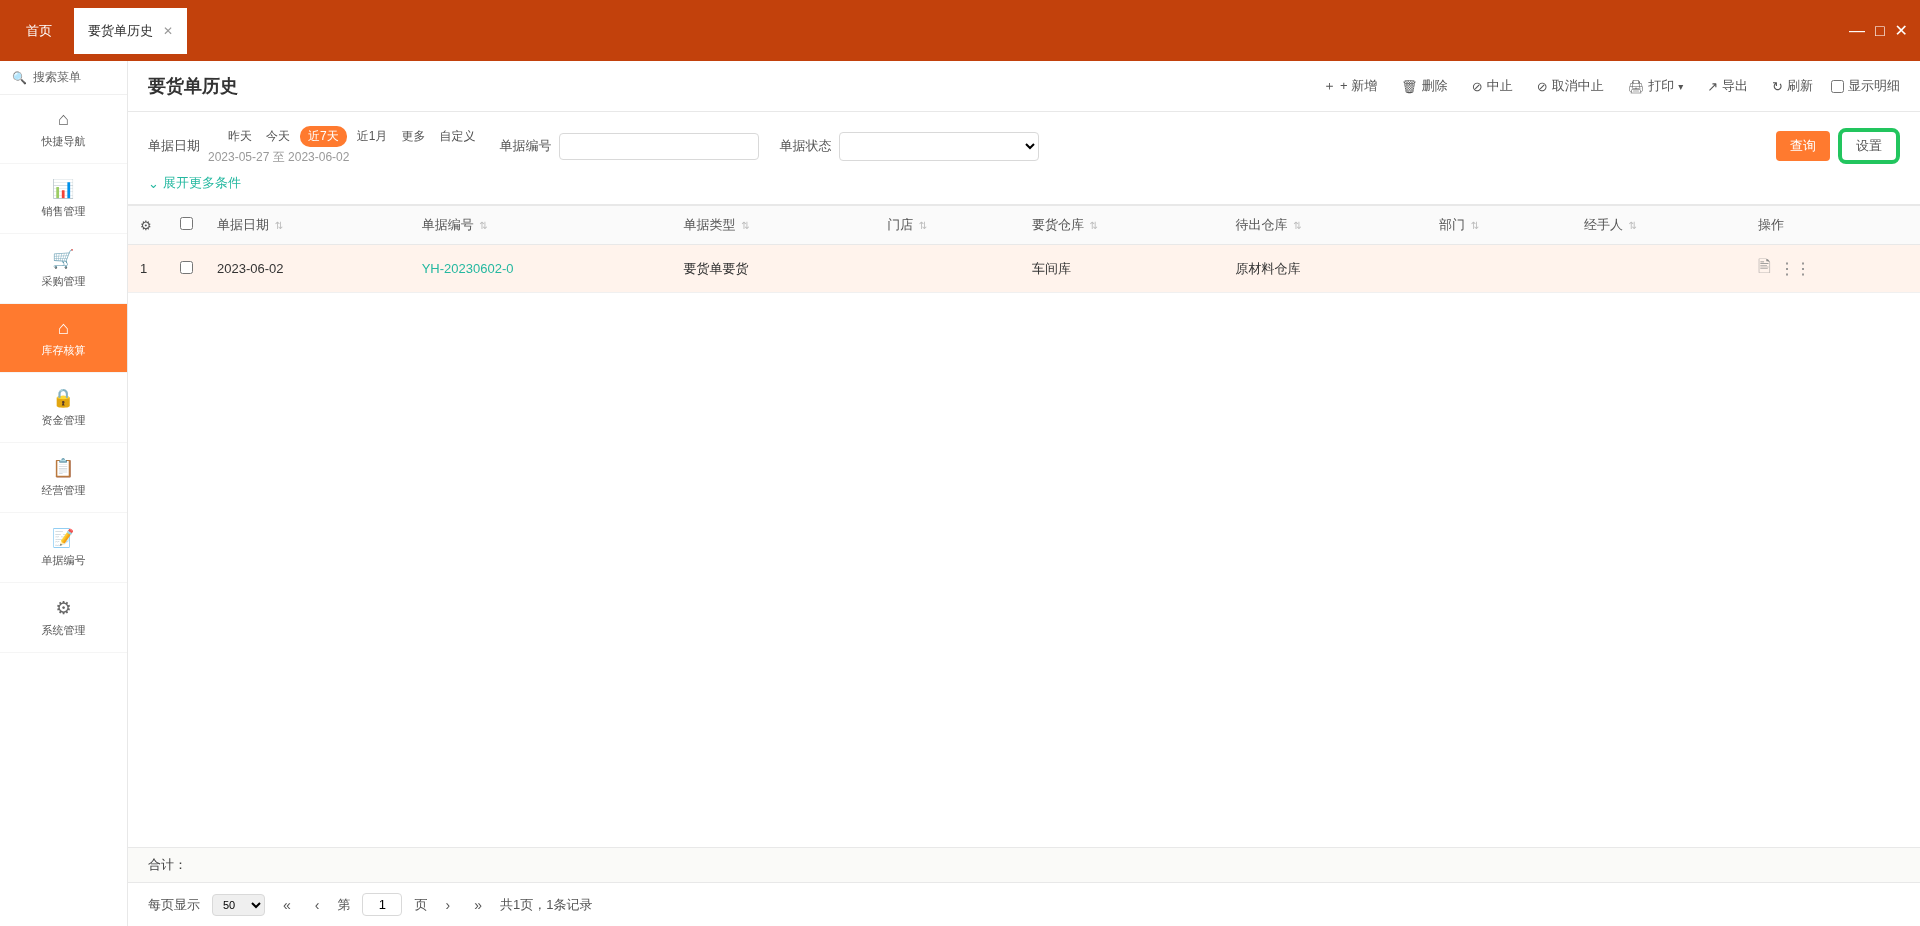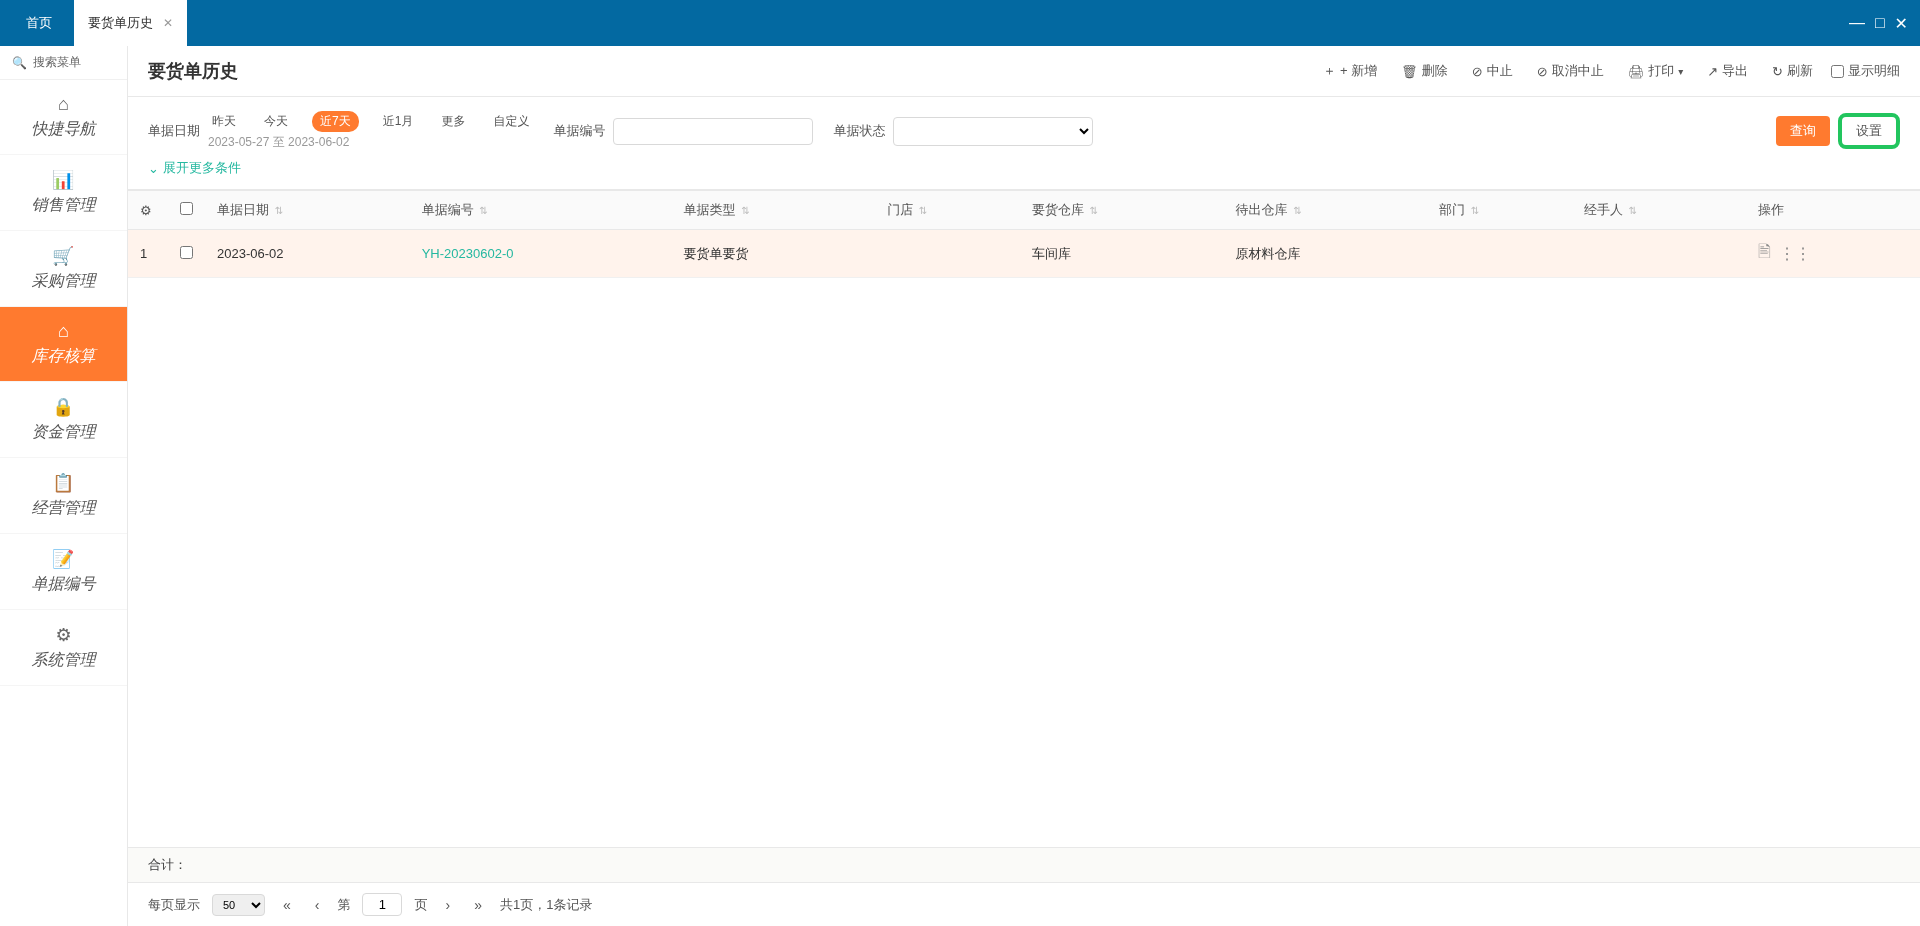--- a/index.html
+++ b/index.html
@@ -1,53 +1,53 @@
 <!DOCTYPE html>
 <html><head>
   <meta charset="utf-8">
   <style>
     * { box-sizing: border-box; margin: 0; padding: 0; }
     body { font-family: 'Microsoft YaHei', Arial, sans-serif; font-size: 13px; background: #f0f2f5; color: #333; }
 
     
     .app-container { display: flex; flex-direction: column; height: 926px; width: 1920px; overflow: hidden; }
-    .top-bar { height: 46px; background: #0369a1; display: flex; align-items: center; padding: 0 12px; gap: 8px; }
+    .top-bar { height: 61px; background: #c2410c; display: flex; align-items: center; padding: 0 12px; gap: 8px; }
     .main-area { display: flex; flex: 1; overflow: hidden; }
     .sidebar { width: 128px; background: #fff; border-right: 1px solid #e8e8e8; display: flex; flex-direction: column; }
     .content-area { flex: 1; display: flex; flex-direction: column; background: #f5f5f5; }
 
     
     .tab-item { height: 46px; display: flex; align-items: center; padding: 0 14px; color: #fff; font-size: 13px; cursor: pointer; gap: 6px; }
     .tab-item.active { background: #fff; color: #333; }
     .tab-item .close-btn { font-size: 12px; color: #999; cursor: pointer; margin-left: 4px; }
     .top-bar-right { margin-left: auto; display: flex; align-items: center; gap: 10px; }
 
     
     .sidebar-search { display: flex; align-items: center; padding: 8px 12px; gap: 6px; border-bottom: 1px solid #f0f0f0; cursor: pointer; }
     .sidebar-search span { font-size: 12px; color: #666; }
     .sidebar-nav-item { display: flex; flex-direction: column; align-items: center; padding: 14px 8px; cursor: pointer; gap: 4px; border-bottom: 1px solid #f5f5f5; }
     .sidebar-nav-item .nav-icon { font-size: 18px; color: #666; }
-    .sidebar-nav-item .nav-label { font-size: 16px; color: #555; font-style: italic; }
+    .sidebar-nav-item .nav-label { font-size: 11px; color: #555; }
     .sidebar-nav-item.active { background: #ff7a2f; }
     .sidebar-nav-item.active .nav-icon, .sidebar-nav-item.active .nav-label { color: #fff; }
 
     
     .page-header { background: #fff; padding: 12px 20px; display: flex; align-items: center; justify-content: space-between; border-bottom: 1px solid #e8e8e8; }
     .page-title { font-size: 18px; font-weight: 600; color: #333; }
     .toolbar { display: flex; align-items: center; gap: 12px; }
     .toolbar-btn { display: flex; align-items: center; gap: 4px; font-size: 13px; color: #555; cursor: pointer; padding: 4px 6px; border-radius: 3px; }
     .toolbar-btn.primary { background: #ff7a2f; color: #fff; padding: 6px 14px; border-radius: 4px; }
     .show-detail-cb { display: flex; align-items: center; gap: 4px; font-size: 13px; color: #555; }
 
     
     .filter-area { background: #fff; padding: 14px 20px 8px; border-bottom: 1px solid #e8e8e8; }
     .filter-row { display: flex; align-items: center; gap: 20px; flex-wrap: wrap; }
     .filter-item { display: flex; align-items: center; gap: 8px; }
     .filter-label { font-size: 13px; color: #555; white-space: nowrap; }
-    .date-shortcuts { display: flex; gap: 20px; align-items: center; }
+    .date-shortcuts { display: flex; gap: 6px; align-items: center; margin-left: 16px; }
     .date-shortcut { font-size: 12px; color: #555; cursor: pointer; padding: 2px 4px; border-radius: 3px; }
     .date-shortcut.active { background: #ff7a2f; color: #fff; border-radius: 10px; padding: 2px 8px; }
     .date-range { font-size: 12px; color: #999; margin-top: 2px; }
     .filter-input { border: 1px solid #d9d9d9; border-radius: 4px; padding: 5px 10px; font-size: 13px; width: 200px; outline: none; }
     .filter-select { border: 1px solid #d9d9d9; border-radius: 4px; padding: 5px 10px; font-size: 13px; width: 200px; outline: none; background: #fff; }
     .expand-btn { color: #25b8a0; font-size: 13px; cursor: pointer; display: flex; align-items: center; gap: 4px; margin: 8px 0 4px; }
 
     
     .table-container { flex: 1; background: #fff; margin: 0; overflow: auto; }
     .data-table { width: 100%; border-collapse: collapse; }

